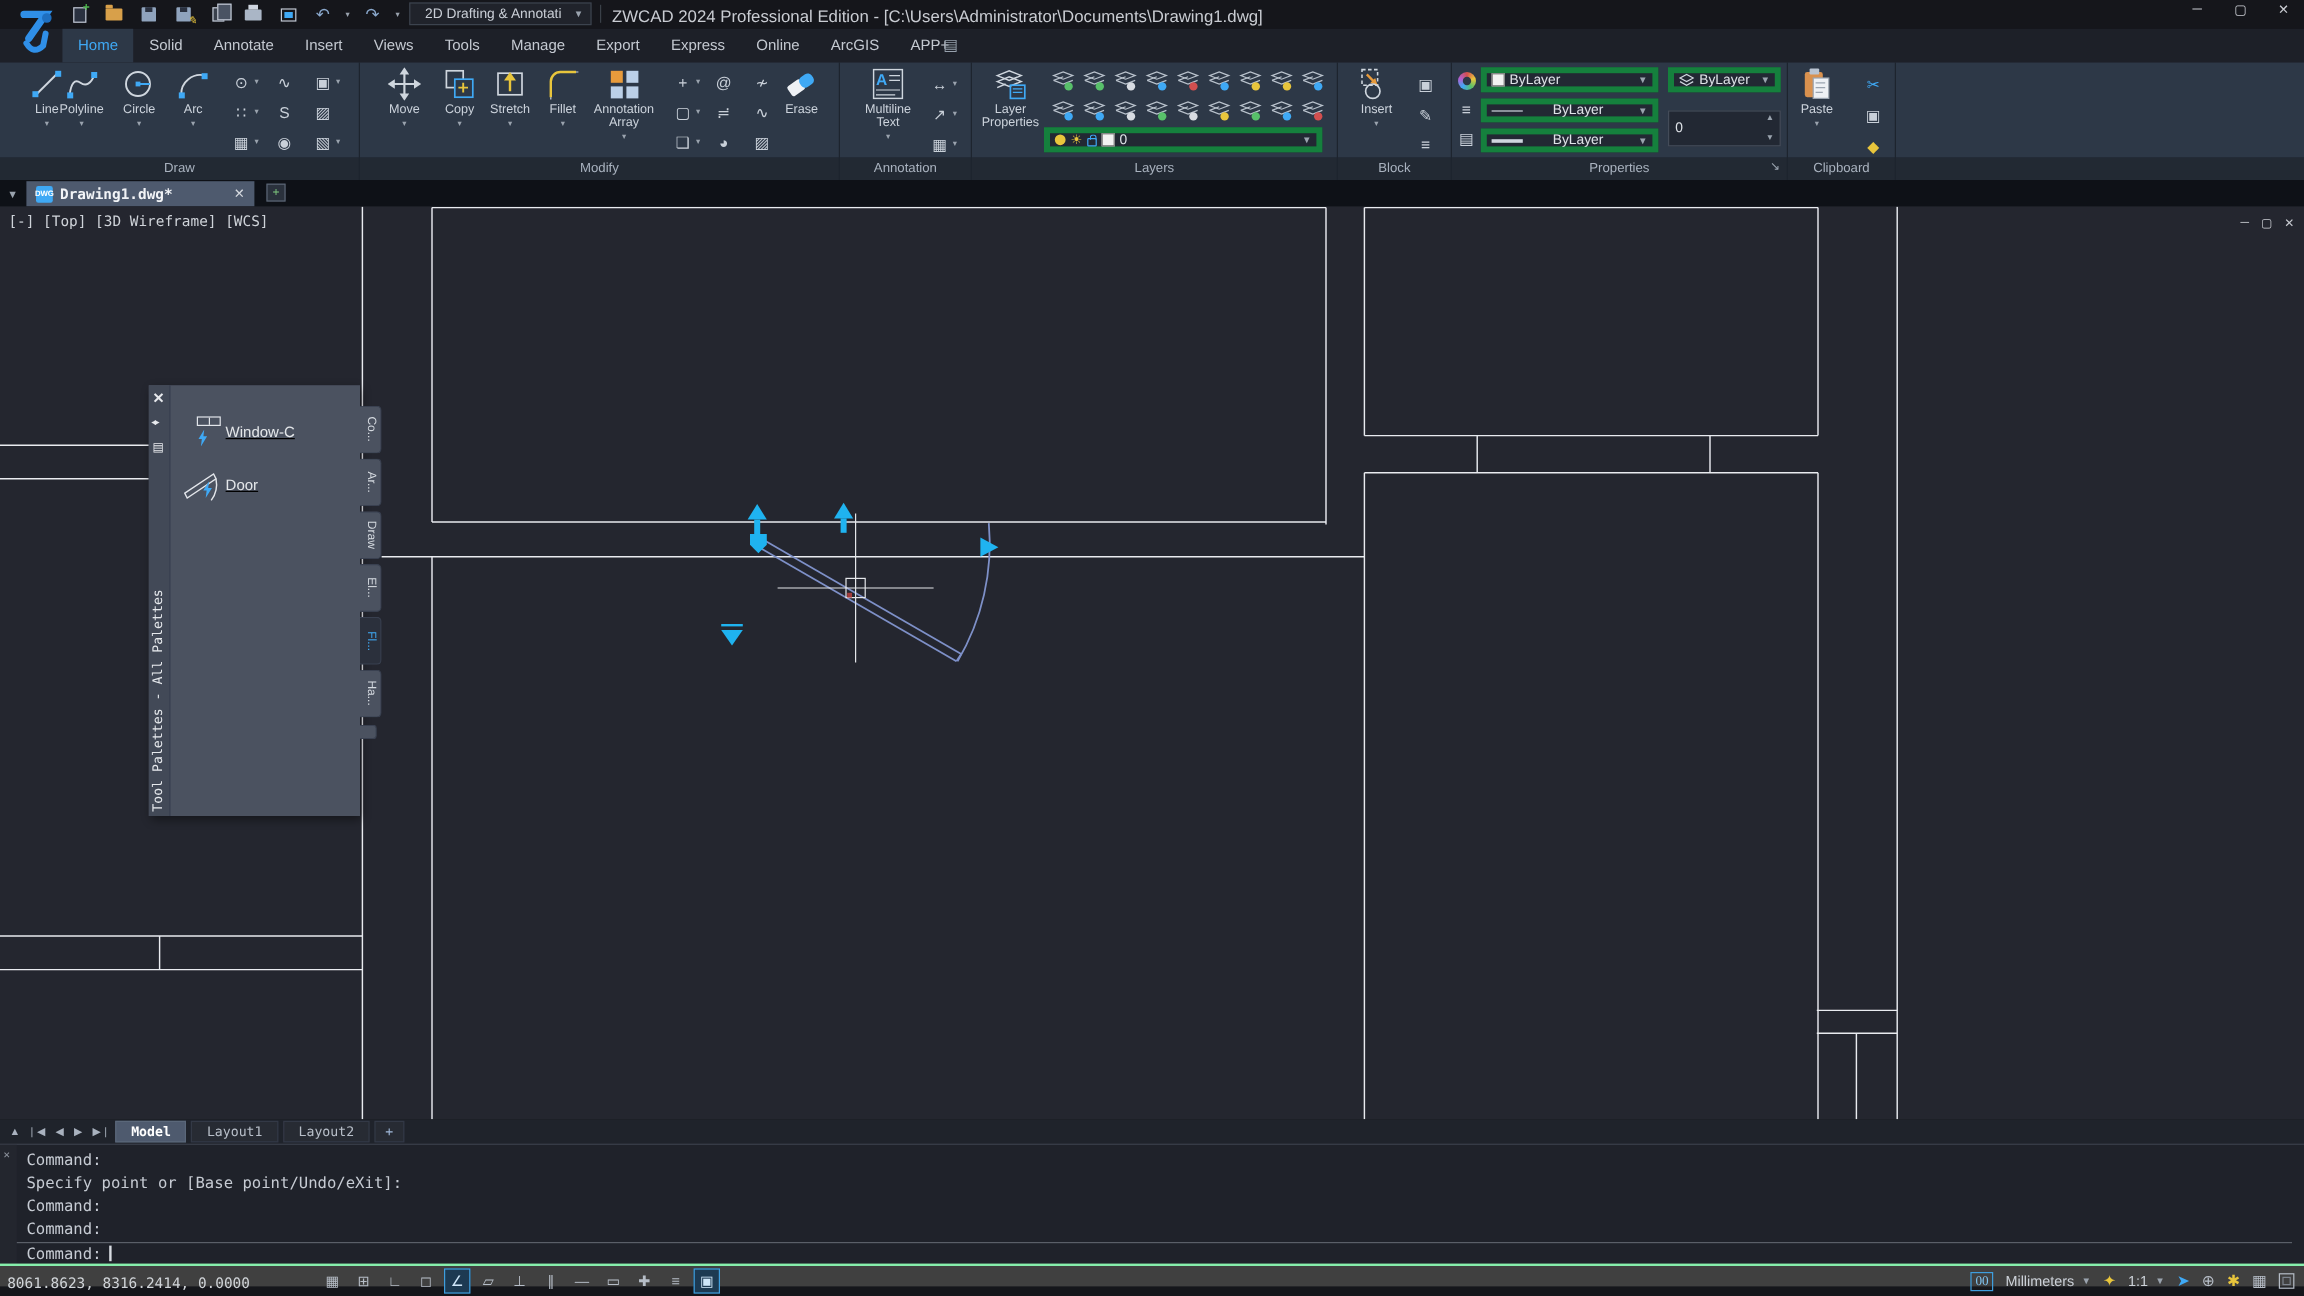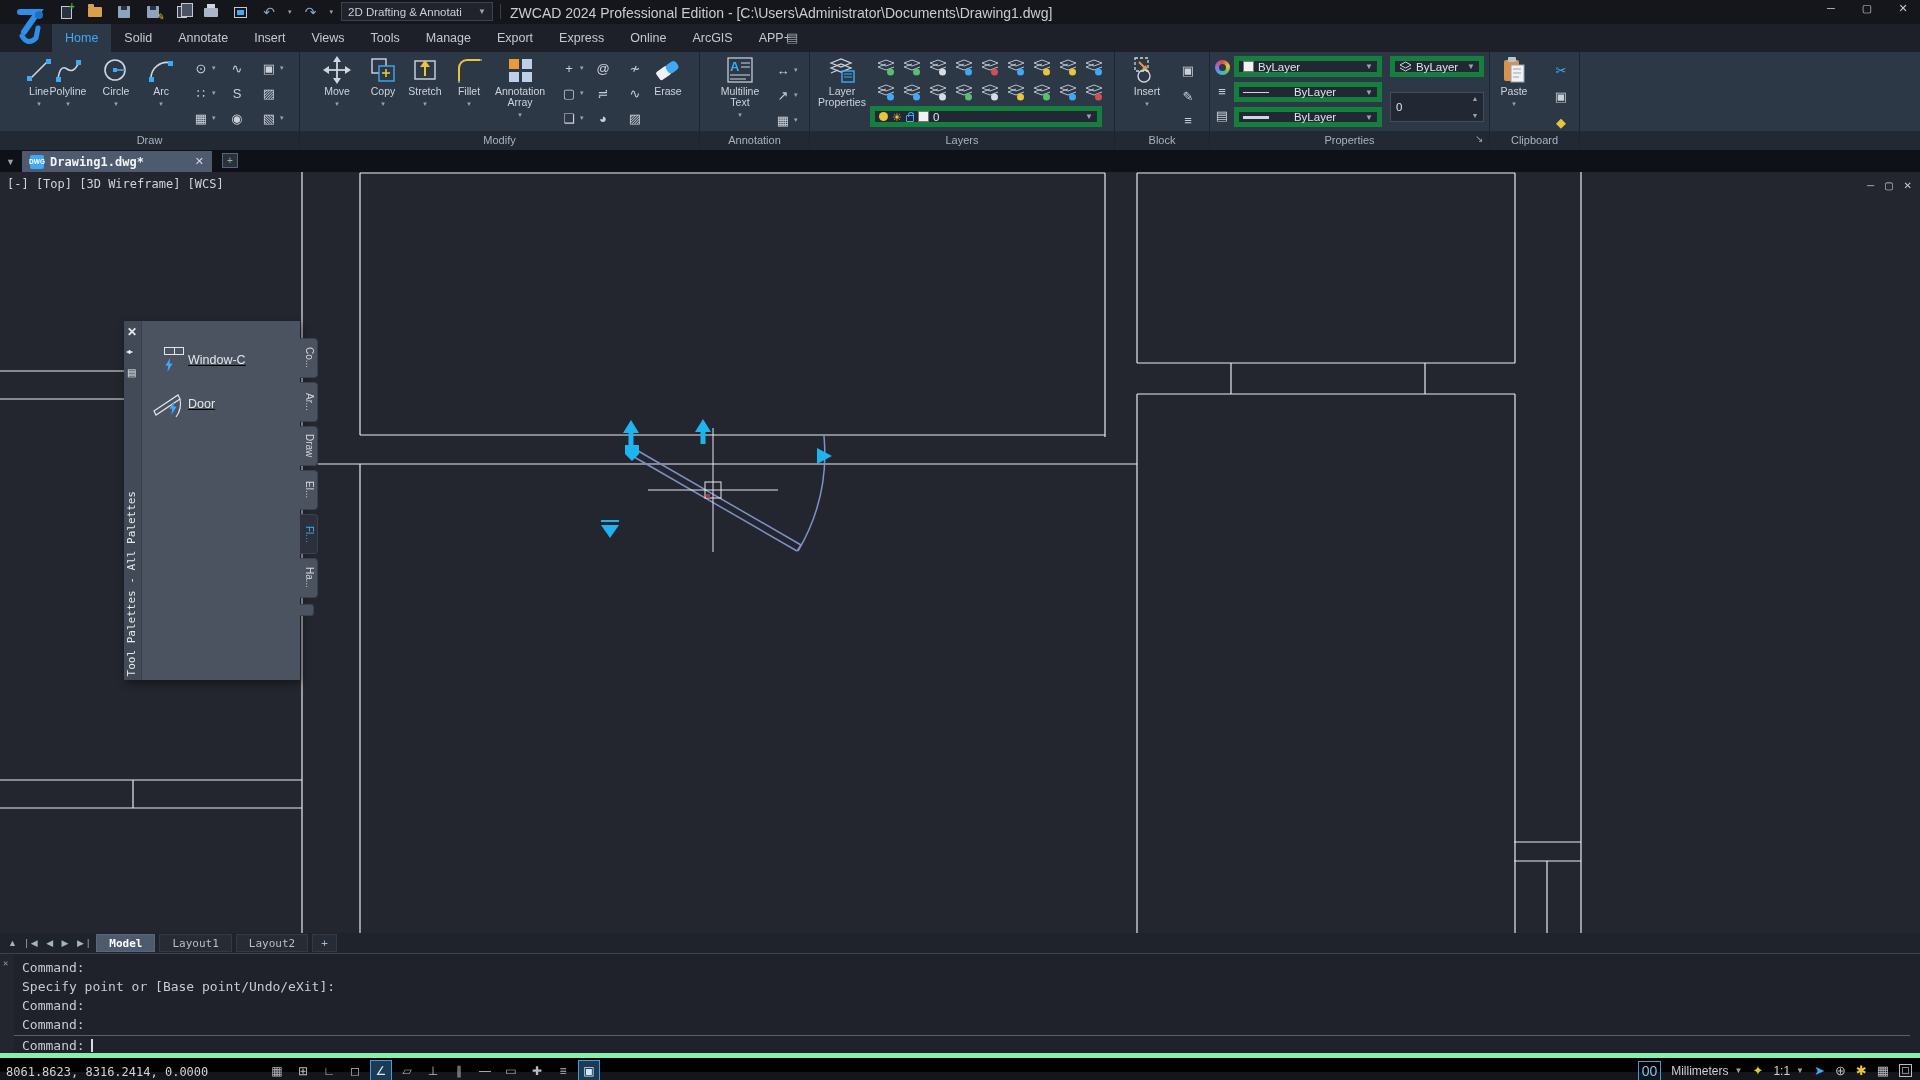--- a/index.html
+++ b/index.html
@@ -26,21 +26,21 @@
   .sh-printer { width:14px; height:9px; background:#aab6c6; border-radius:1px;}
   .sh-printer:before { content:""; position:absolute; left:3px; top:-4px; width:8px; height:4px; background:#cfd6e0;}
   .sh-frame { width:13px; height:11px; border:1px solid #c2c9d4;}
   .sh-frame:before { content:""; position:absolute; left:2px; top:2px; width:7px; height:5px; background:#3fa9f5;}
   .qa-glyph { color:#8aa8cc; font-size:14px; line-height:14px; }
   .qa-caret { color:#9aa3ae; font-size:7px; }
   .qa-help { width:15px; height:15px; border-radius:50%; background:#3f9ddc; color:#fff; font-size:11px;
     font-weight:bold; display:flex; align-items:center; justify-content:center;}
   #workspace-box { position:absolute; left:341px; top:2px; width:152px; height:19px; border:1px solid #3c434e;
     background:#20232b; color:#c9ced6; font-size:11.5px; display:flex; align-items:center; padding:0 6px; }
-  #workspace-box .cv { flex:1; white-space:nowrap; overflow:hidden; }
+  #workspace-box .cv { flex:1; white-space:nowrap; overflow:hidden;text-align:center; }
   .caret { color:#9aa3ae; font-size:8px; margin-left:4px;}
   #tb-sep { position:absolute; left:500px; top:4px; width:1px; height:15px; background:#3a4048;}
   #tb-title { position:absolute; left:510px; top:5px; color:#c9ccd2; font-size:14px; white-space:nowrap;}
   #win-controls { position:absolute; right:6px; top:2px; display:flex; gap:14px; color:#c9ccd2; font-size:11px;}
   #win-controls span { width:22px; text-align:center; cursor:default;}
 
   
   #menubar { position:absolute; left:0; top:24px; width:1920px; height:28px; background:#1d2028; }
   #logo { position:absolute; left:8px; top:-18px; width:42px; height:44px; }
   #menu-tabs { position:absolute; left:52px; top:0; height:28px; display:flex; }
@@ -143,32 +143,32 @@
   #cmd { position:absolute; left:0; top:953px; width:1920px; height:100px; background:#1f222a;
     border-top:1px solid #3c424e; font-family:"DejaVu Sans Mono", monospace; font-size:13px; color:#c6cbd3;}
   #cmd .gutter { position:absolute; left:0; top:0; bottom:0; width:14px; background:#23262e;}
   #cmd .gutter .x { position:absolute; left:3px; top:4px; color:#8d939d; font-size:9px;}
   #cmd-lines { position:absolute; left:22px; top:4px; line-height:19px; white-space:pre;}
   #cmd-sep { position:absolute; left:14px; right:10px; top:81px; height:1px; background:#5a5f68;}
   #cmd-prompt { position:absolute; left:22px; top:84px; line-height:16px;}
   .cursor { display:inline-block; width:2px; height:13px; background:#d8dce2; margin-left:6px; vertical-align:-2px;}
 
   
-  #statusbar { position:absolute; left:0; top:1053px; width:1920px; height:19px; background:#000000;
-    border-top:5px solid #86efac; }
+  #statusbar { position:absolute; left:0; top:1053px; width:1920px; height:19px; background:#404040;
+    border-top:2px solid #86efac; }
   #coords { position:absolute; left:6px; top:7px; color:#d0d4d8; font-size:12px;
     font-family:"DejaVu Sans Mono", monospace;}
   #toggles { position:absolute; left:266px; top:2px; display:flex; gap:4px;}
   .tg { width:22px; height:21px; display:flex; align-items:center; justify-content:center;
     color:#b6bdc7; font-size:12px; border:1px solid transparent; cursor:default;}
   .tg.active { border-color:#3e9ede; background:#1d3a52; color:#cfe6f8;}
   #status-right { position:absolute; right:8px; top:2px; height:21px; display:flex; align-items:center;
     gap:10px; color:#ccd1d8; font-size:12px;}
-  #status-right .chip { border:1px solid #3e9ede; color:#7fc4f2; font-size:14px; padding:1px 3px;
-    font-family:Liberation Sans, sans-serif;}
+  #status-right .chip { border:1px solid #3e9ede; color:#7fc4f2; font-size:11px; padding:1px 3px;
+    font-family:Liberation Serif, serif;}
   #status-right .ic { font-size:13px; color:#b6bdc7;}
   #status-right .ic.blue { color:#3fa9f5;}
   #status-right .ic.yellow { color:#e8c53c;}
   .fs-box { width:13px; height:13px; border:1.5px solid #b6bdc7; position:relative;}
   .fs-box:before { content:""; position:absolute; left:2px; top:2px; right:2px; bottom:2px; border:1px solid #7d848e;}
   .dd { color:#9aa3ae; font-size:8px; margin-left:-4px;}
 </style>
 </head>
 <body>
 

